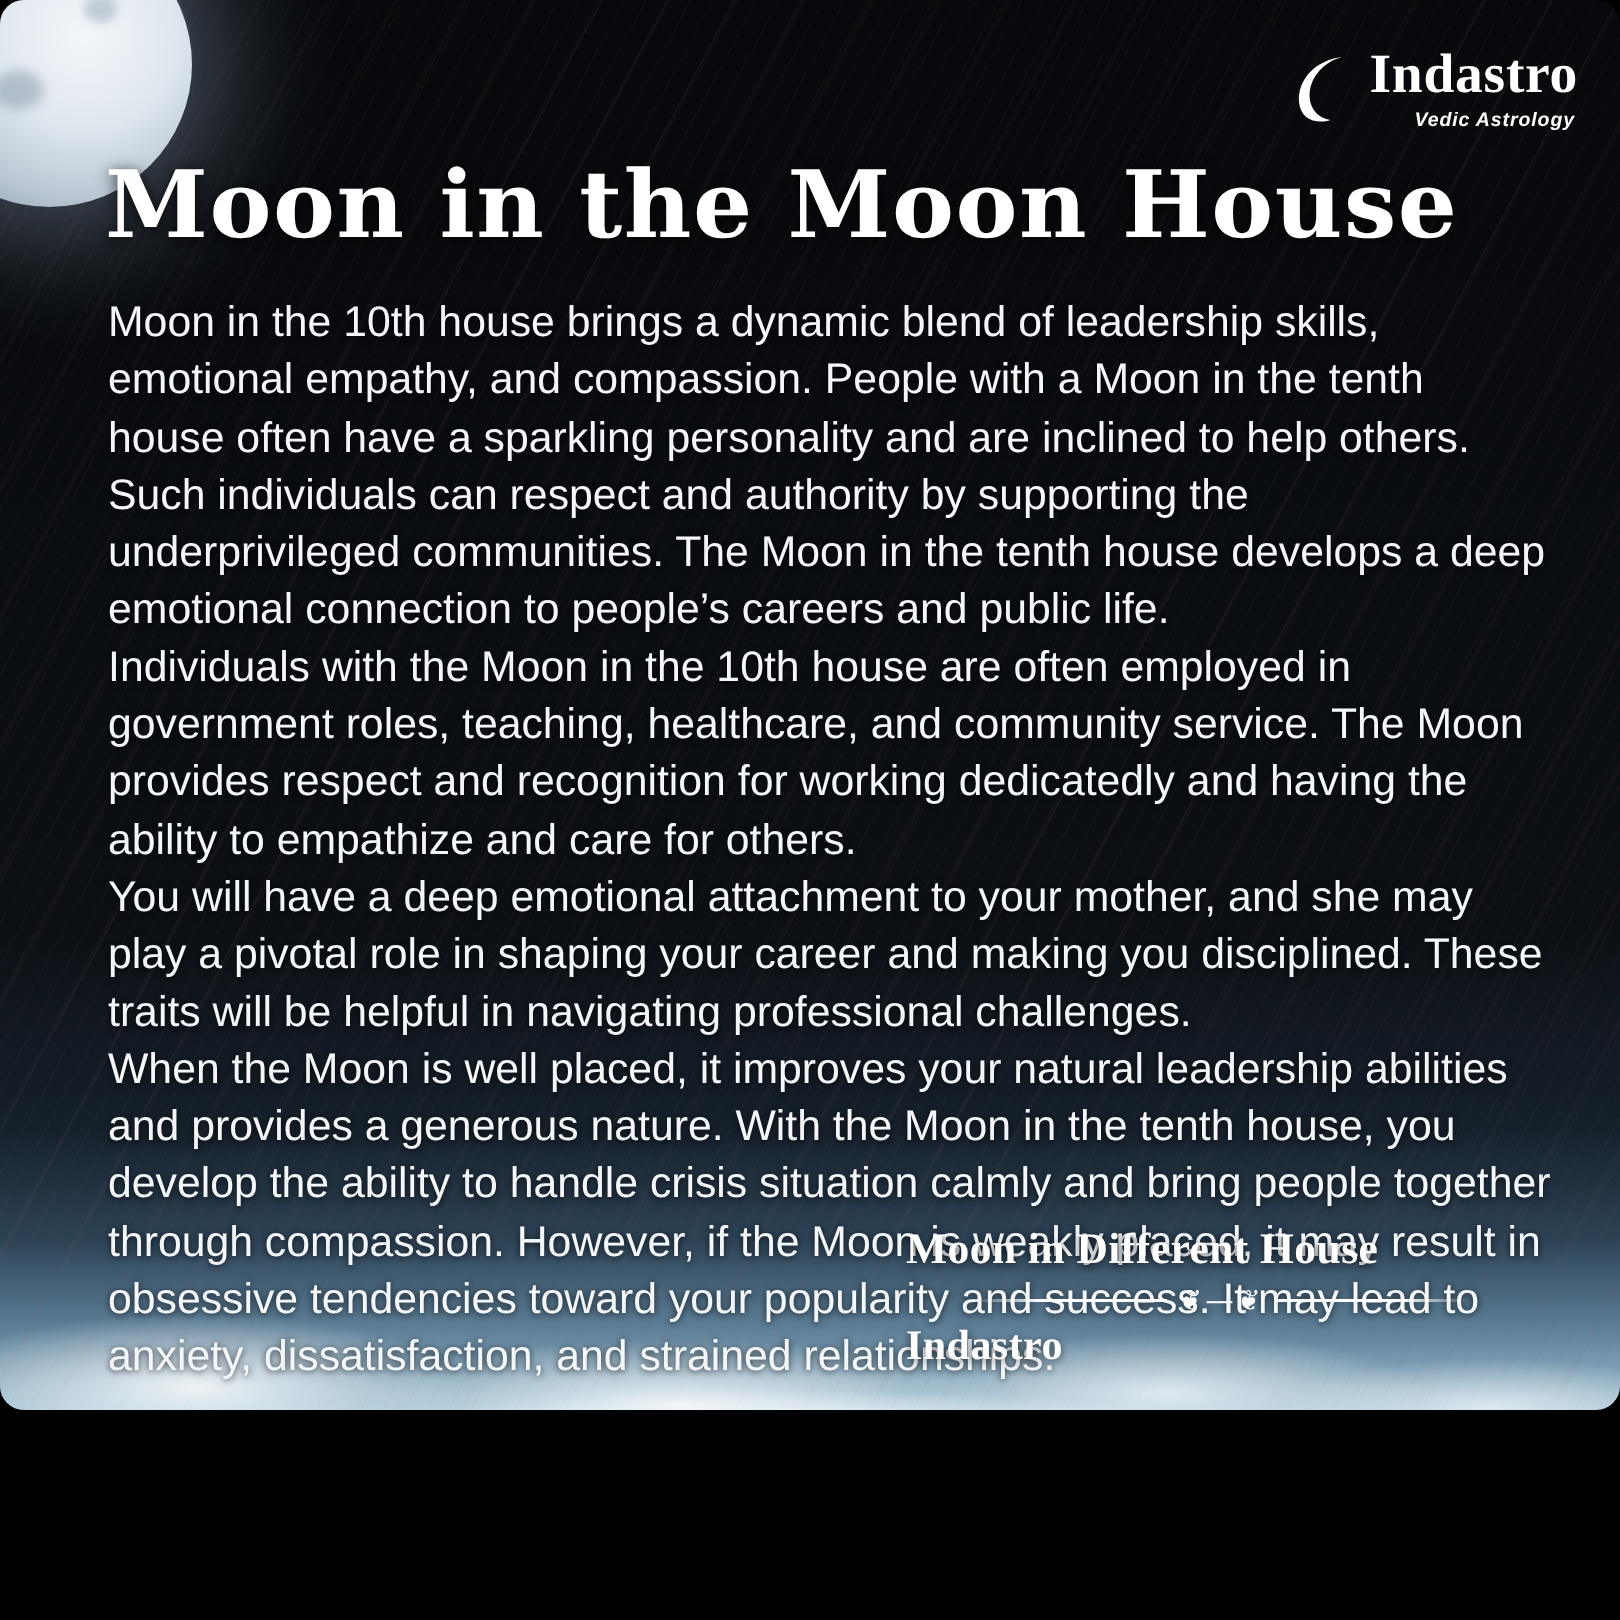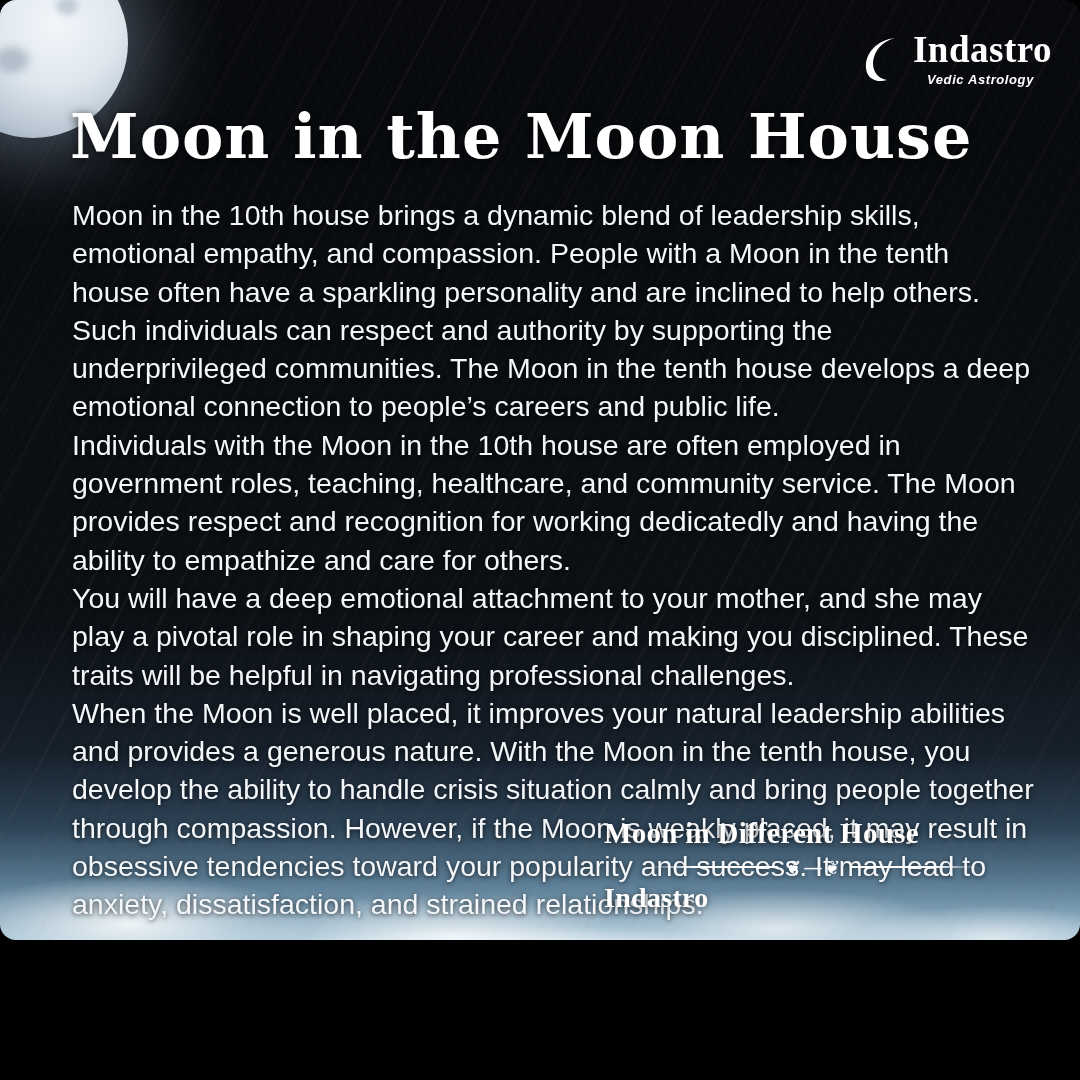--- a/index.html
+++ b/index.html
@@ -141,21 +141,21 @@
     letter-spacing: 0.5px;
   }
   #brand-logo .brand-tagline {
     font-family: "Liberation Sans", sans-serif;
     font-weight: bold;
     font-style: italic;
     font-size: 13px;
     color: #ffffff;
     letter-spacing: 0.6px;
     margin-top: 5px;
-    margin-right: 18px;
+    margin-right: 2px;
   }
 
   
   #article-title {
     position: absolute;
     left: 70px;
     top: 104px;
     font-family: "DejaVu Serif", serif;
     font-weight: bold;
     font-size: 62px;

